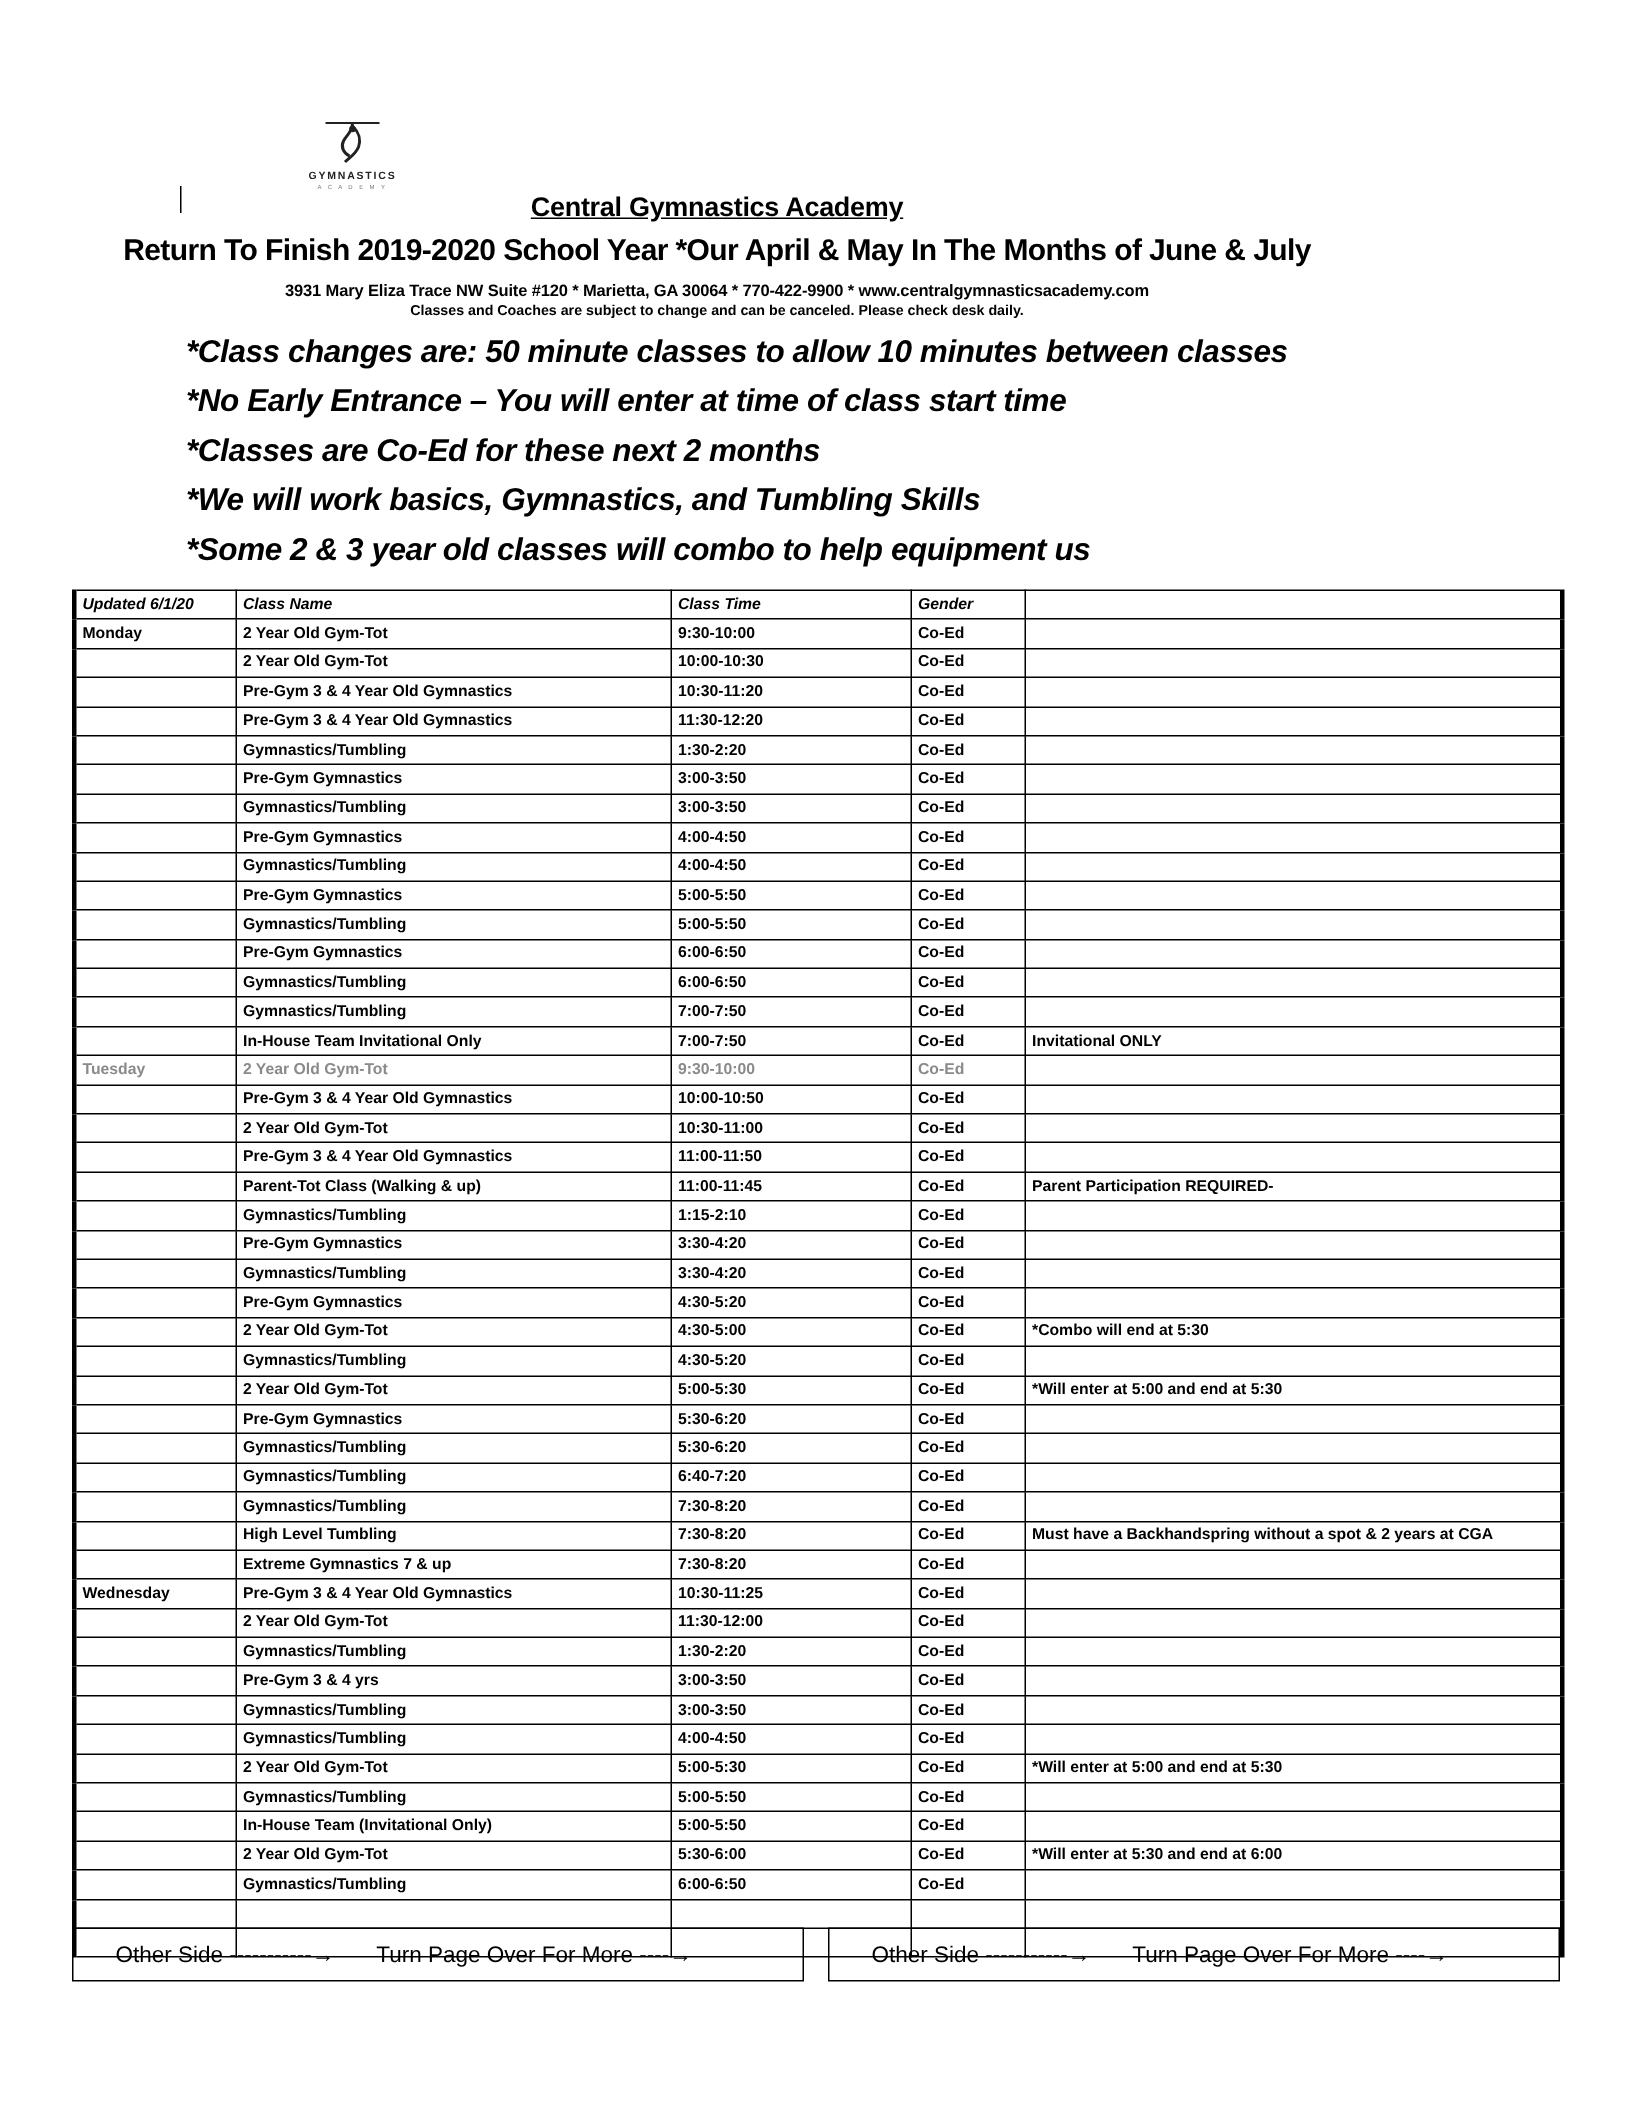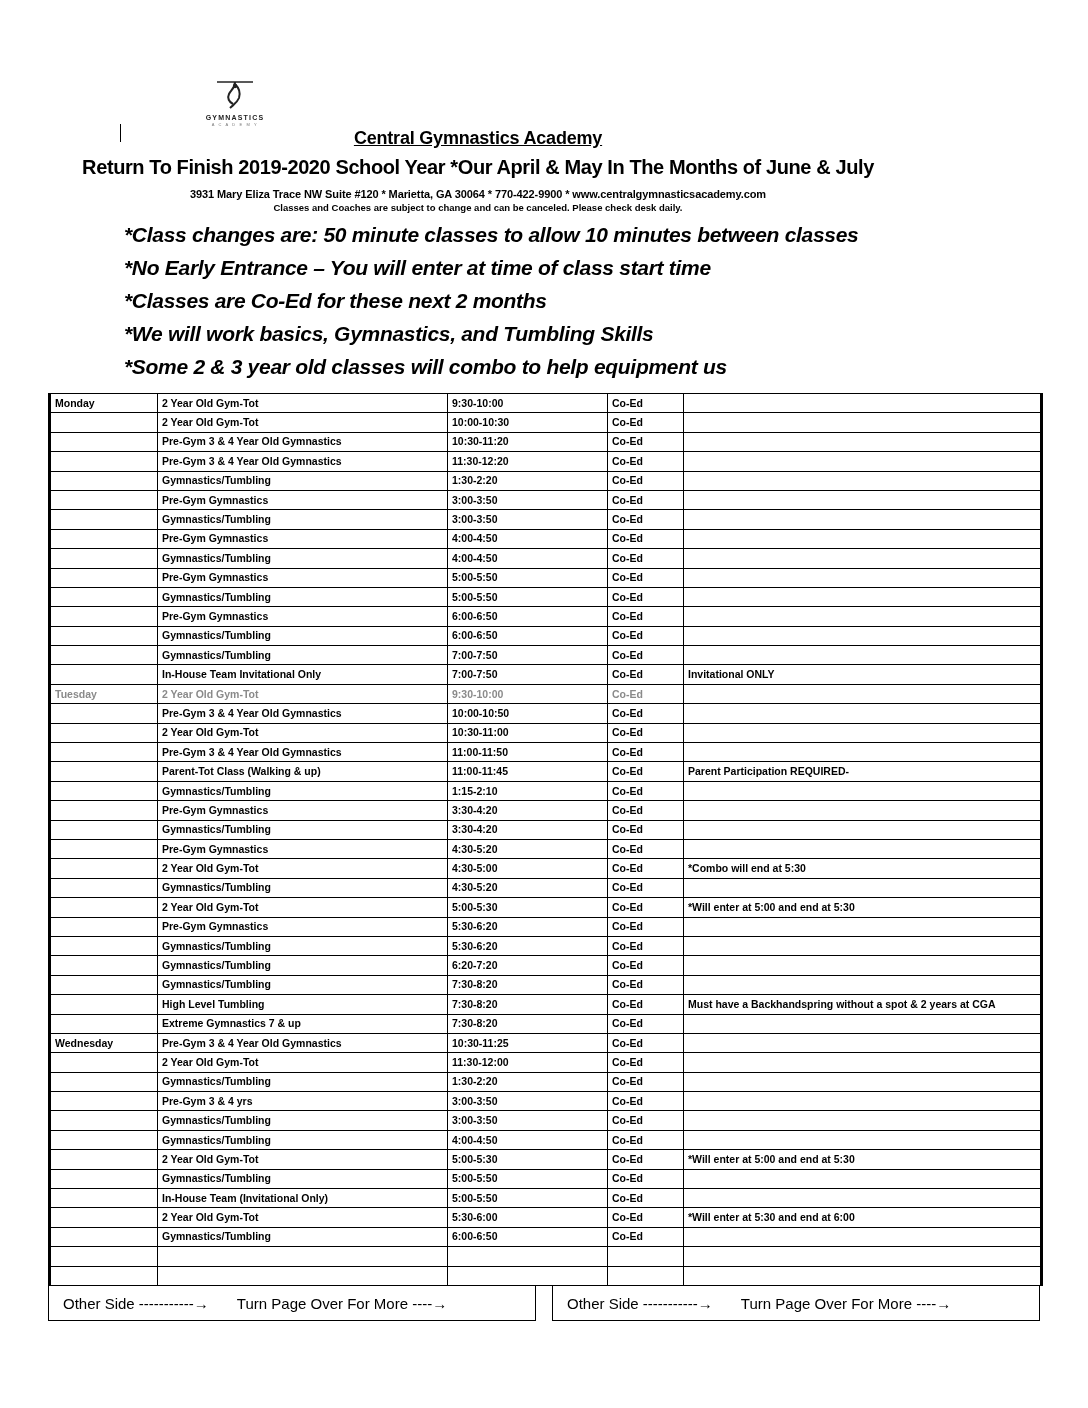--- a/index.html
+++ b/index.html
@@ -157,21 +157,21 @@
     display: flex;
     gap: 16px;
   }
   .foot-box {
     border: 1px solid #000;
     height: 36px;
     display: flex;
     align-items: center;
     box-sizing: border-box;
     flex: 1;
-    padding: 0 14px;
+    padding: 0 28px;
     font-size: 15px;
   }
   .foot-left { letter-spacing: 0px; }
   .foot-right { margin-left: 28px; }
 </style>
 </head>
 <body>
 
 <div class="page">
 
@@ -204,20 +204,27 @@
   <div class="tbl-wrap">
     <table class="sched">
       <colgroup>
         <col class="c-day">
           <col class="c-name">
           <col class="c-time">
           <col class="c-gen">
           <col class="c-note">
       </colgroup>
       <tbody id="tbody">
+          <tr class="thick-top">
+            <td class="hdrcell outer-left">Updated 6/1/20</td>
+            <td class="hdrcell">Class Name</td>
+            <td class="hdrcell">Class Time</td>
+            <td class="hdrcell">Gender</td>
+            <td class="hdrcell outer-right"></td>
+          </tr>
           <tr>
             <td class="day outer-left">Monday</td>
             <td>2 Year Old Gym-Tot</td>
             <td>9:30-10:00</td>
             <td>Co-Ed</td>
             <td class="note-cell outer-right"></td>
           </tr>
           <tr>
             <td class="day outer-left"></td>
             <td>2 Year Old Gym-Tot</td>
@@ -410,21 +417,21 @@
           <tr>
             <td class="day outer-left"></td>
             <td>Gymnastics/Tumbling</td>
             <td>5:30-6:20</td>
             <td>Co-Ed</td>
             <td class="note-cell outer-right"></td>
           </tr>
           <tr>
             <td class="day outer-left"></td>
             <td>Gymnastics/Tumbling</td>
-            <td>6:20-7:20</td>
+            <td>6:40-7:20</td>
             <td>Co-Ed</td>
             <td class="note-cell outer-right"></td>
           </tr>
           <tr>
             <td class="day outer-left"></td>
             <td>Gymnastics/Tumbling</td>
             <td>7:30-8:20</td>
             <td>Co-Ed</td>
             <td class="note-cell outer-right"></td>
           </tr>

